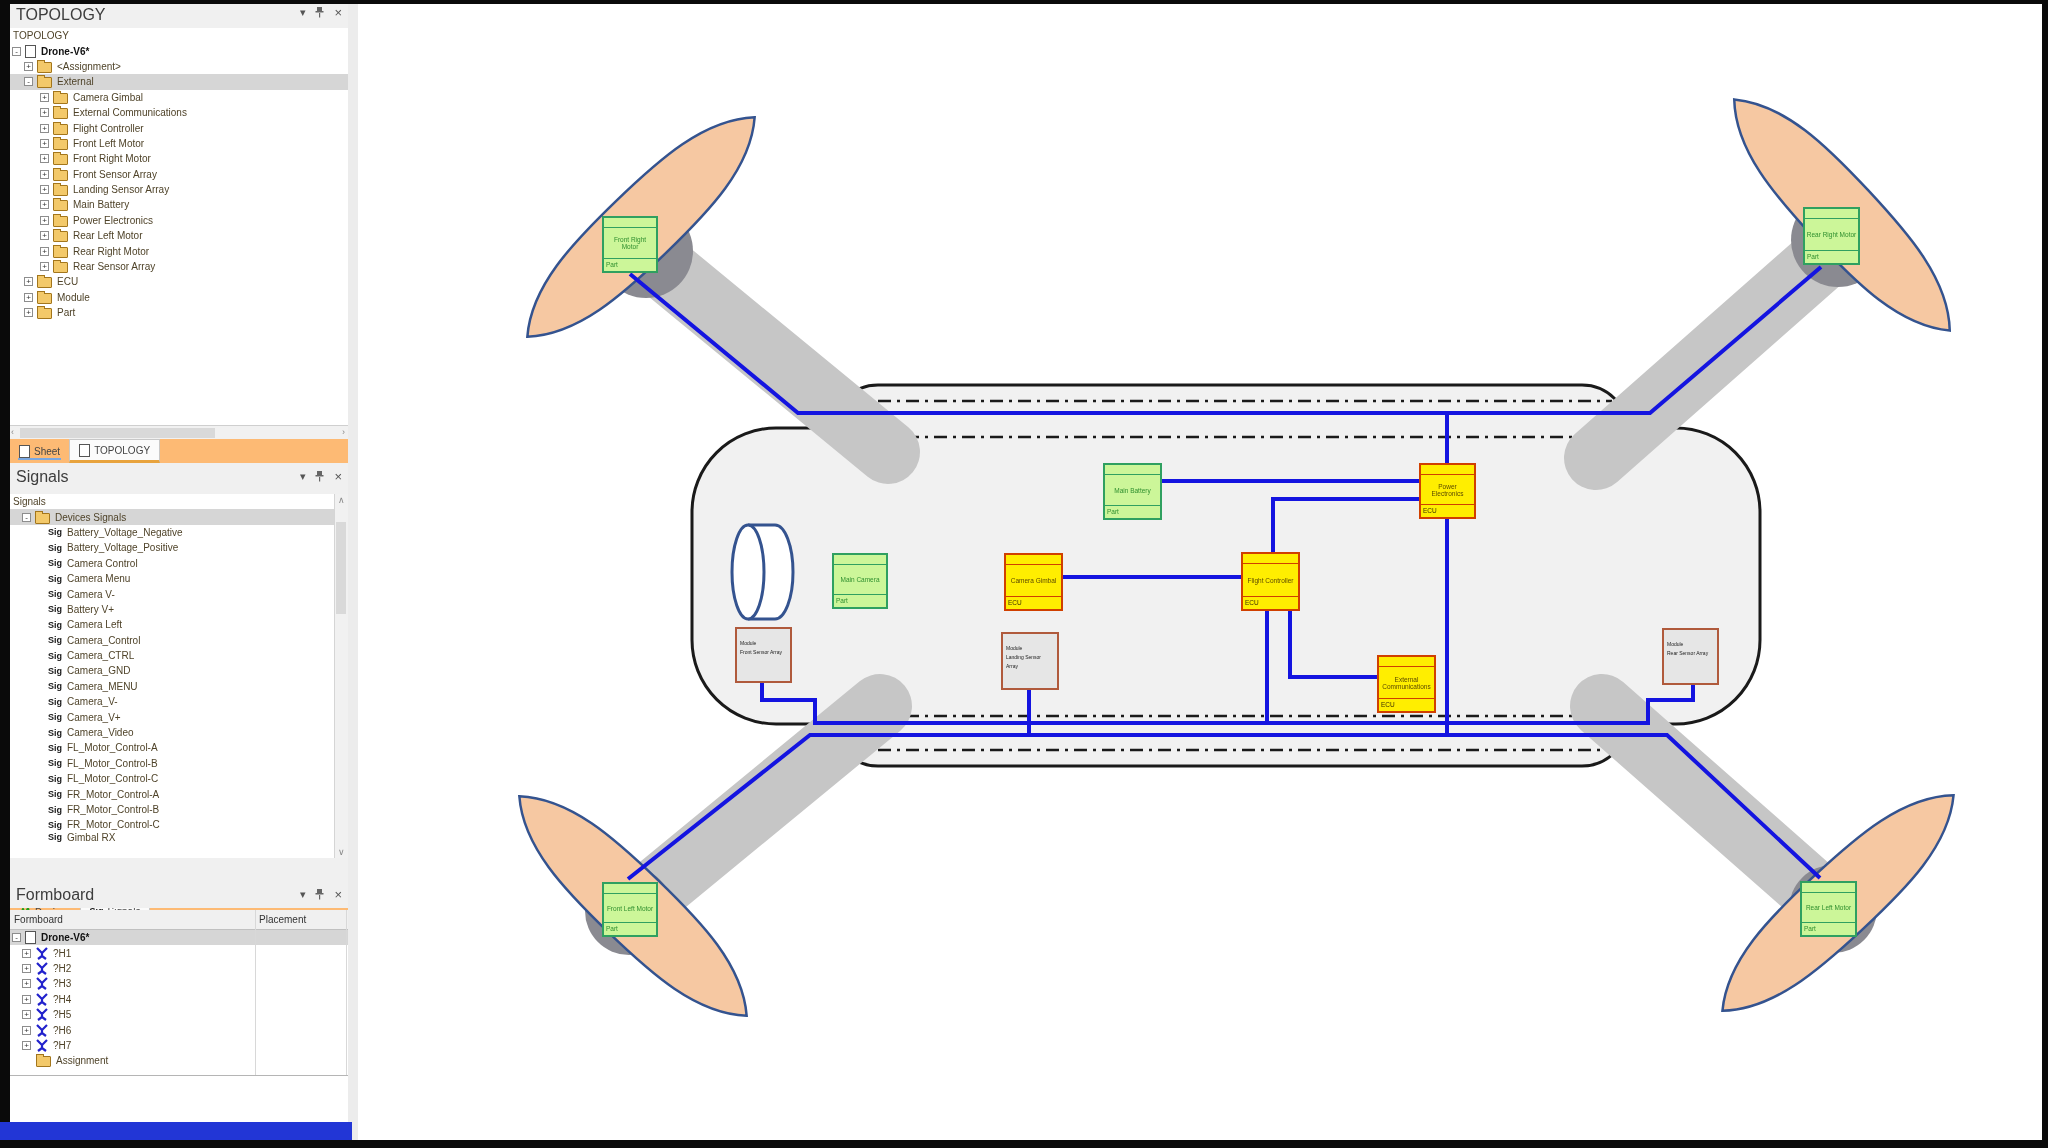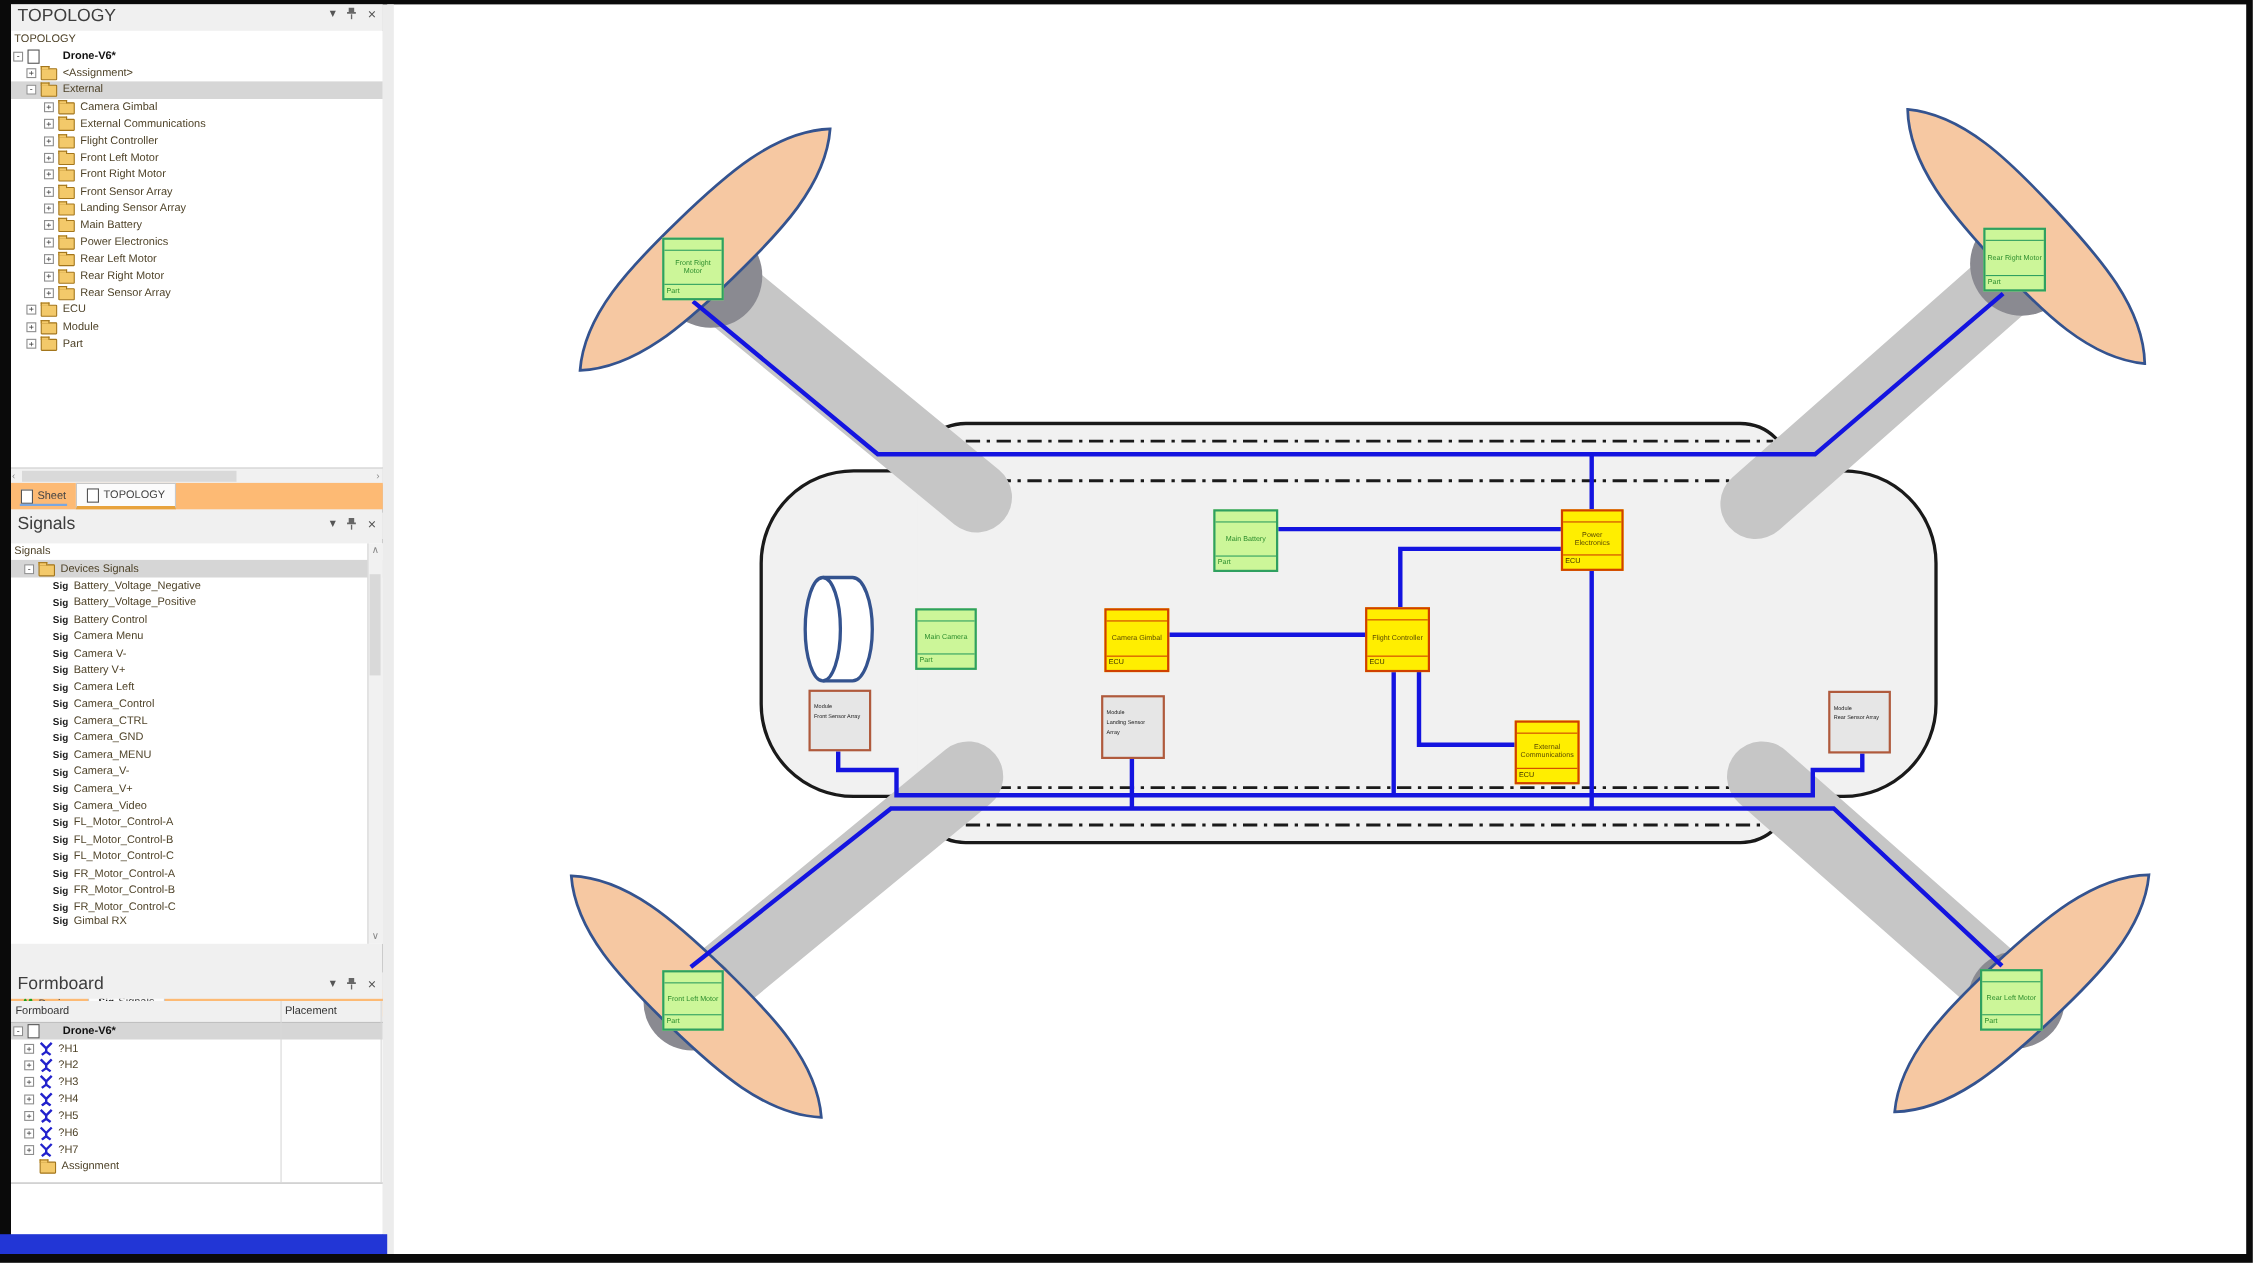--- a/index.html
+++ b/index.html
@@ -24,21 +24,21 @@
         font-size:5px;color:#222;padding:10px 3px 0 3px;line-height:9px;}
   
   #leftdock{position:absolute;left:10px;top:4px;width:338px;height:1136px;background:#f0f0f0;z-index:2;text-decoration:underline;}
   .ptitle{position:absolute;left:0;right:0;height:24px;font-size:16px;color:#3d3d3d;
           padding-left:6px;box-sizing:border-box;line-height:22px;background:#f0f0f0;}
   .picoset{position:absolute;right:6px;top:4px;display:flex;gap:10px;align-items:center;
            color:#555;font-size:11px;line-height:11px;}
   .white{position:absolute;background:#fff;left:0;right:0;overflow:hidden;}
   .trow{display:flex;align-items:center;height:15.4px;font-size:10px;color:#4f4329;white-space:nowrap;}
   .trow.hl{background:#d6d6d6;}
-  .trow .b{font-weight:bold;color:#111;margin-left:16px;}
+  .trow .b{font-weight:bold;color:#111;}
   .expand{width:9px;height:9px;border:1px solid #8d8d8d;background:#fff;font-size:8px;line-height:7px;
           text-align:center;color:#333;margin-right:4px;flex:none;box-sizing:border-box;}
   .folder{width:13px;height:9px;background:#f3c96a;border:1px solid #a3761c;border-radius:1px;
           margin-right:5px;flex:none;position:relative;margin-top:2px;}
   .folder:before{content:"";position:absolute;top:-3px;left:-1px;width:6px;height:2px;background:#f3c96a;
           border:1px solid #a3761c;border-bottom:none;}
   .doc{width:9px;height:11px;border:1px solid #555;background:#fff;margin-right:5px;flex:none;}
   .sig{font-weight:bold;color:#1a1a1a;font-size:9px;margin-right:5px;flex:none;}
   .hscroll{position:absolute;left:0;right:0;height:14px;background:#f1f1f1;
            border-top:1px solid #cfcfcf;border-bottom:1px solid #cfcfcf;}
@@ -346,21 +346,21 @@
           <span>Battery_Voltage_Negative</span>
         </div>
 
         <div class="trow" style="padding-left:38px">
           <span class="sig">Sig</span>
           <span>Battery_Voltage_Positive</span>
         </div>
 
         <div class="trow" style="padding-left:38px">
           <span class="sig">Sig</span>
-          <span>Battery Control</span>
+          <span>Camera Control</span>
         </div>
 
         <div class="trow" style="padding-left:38px">
           <span class="sig">Sig</span>
           <span>Camera Menu</span>
         </div>
 
         <div class="trow" style="padding-left:38px">
           <span class="sig">Sig</span>
           <span>Camera V-</span>

